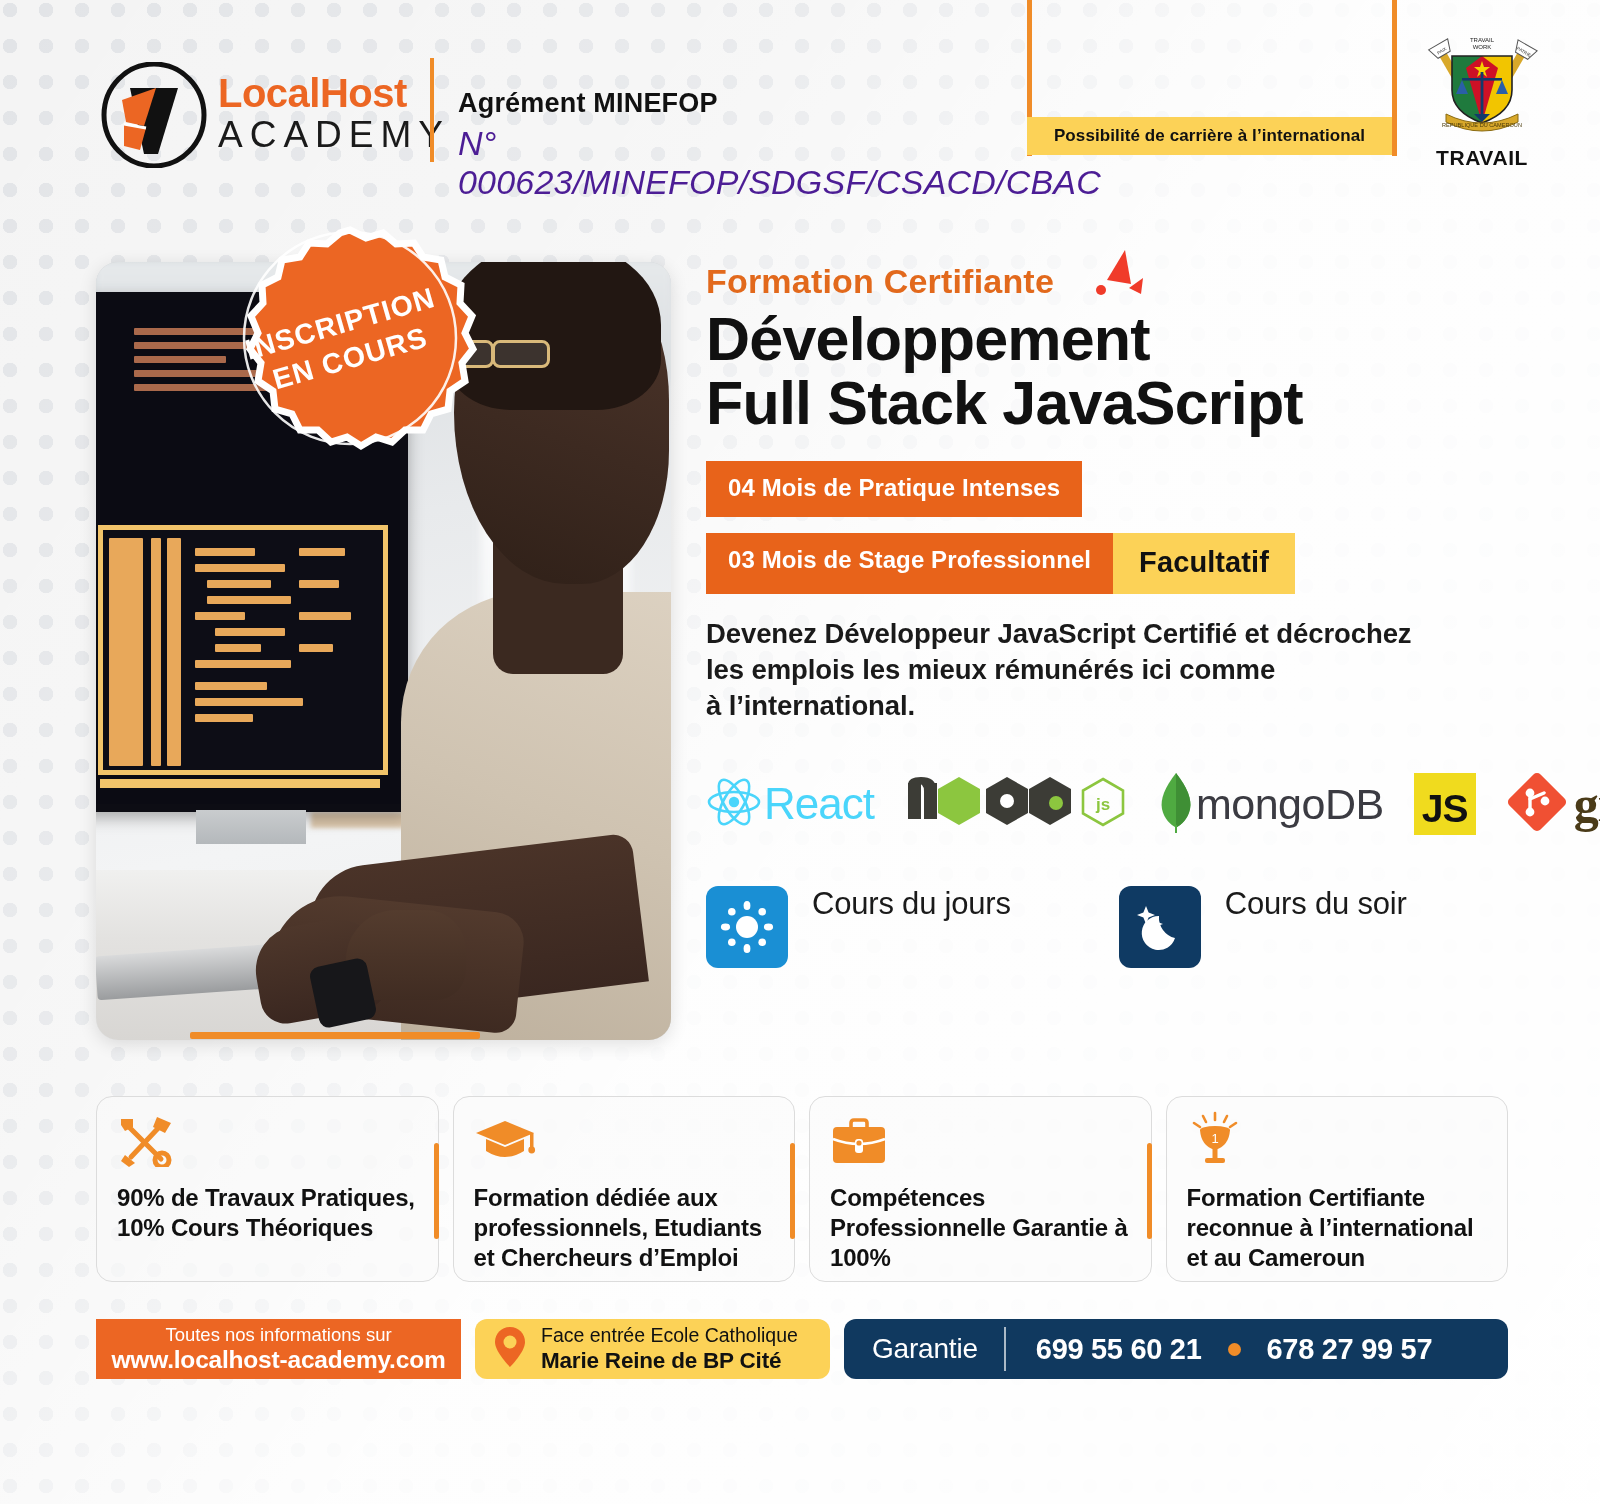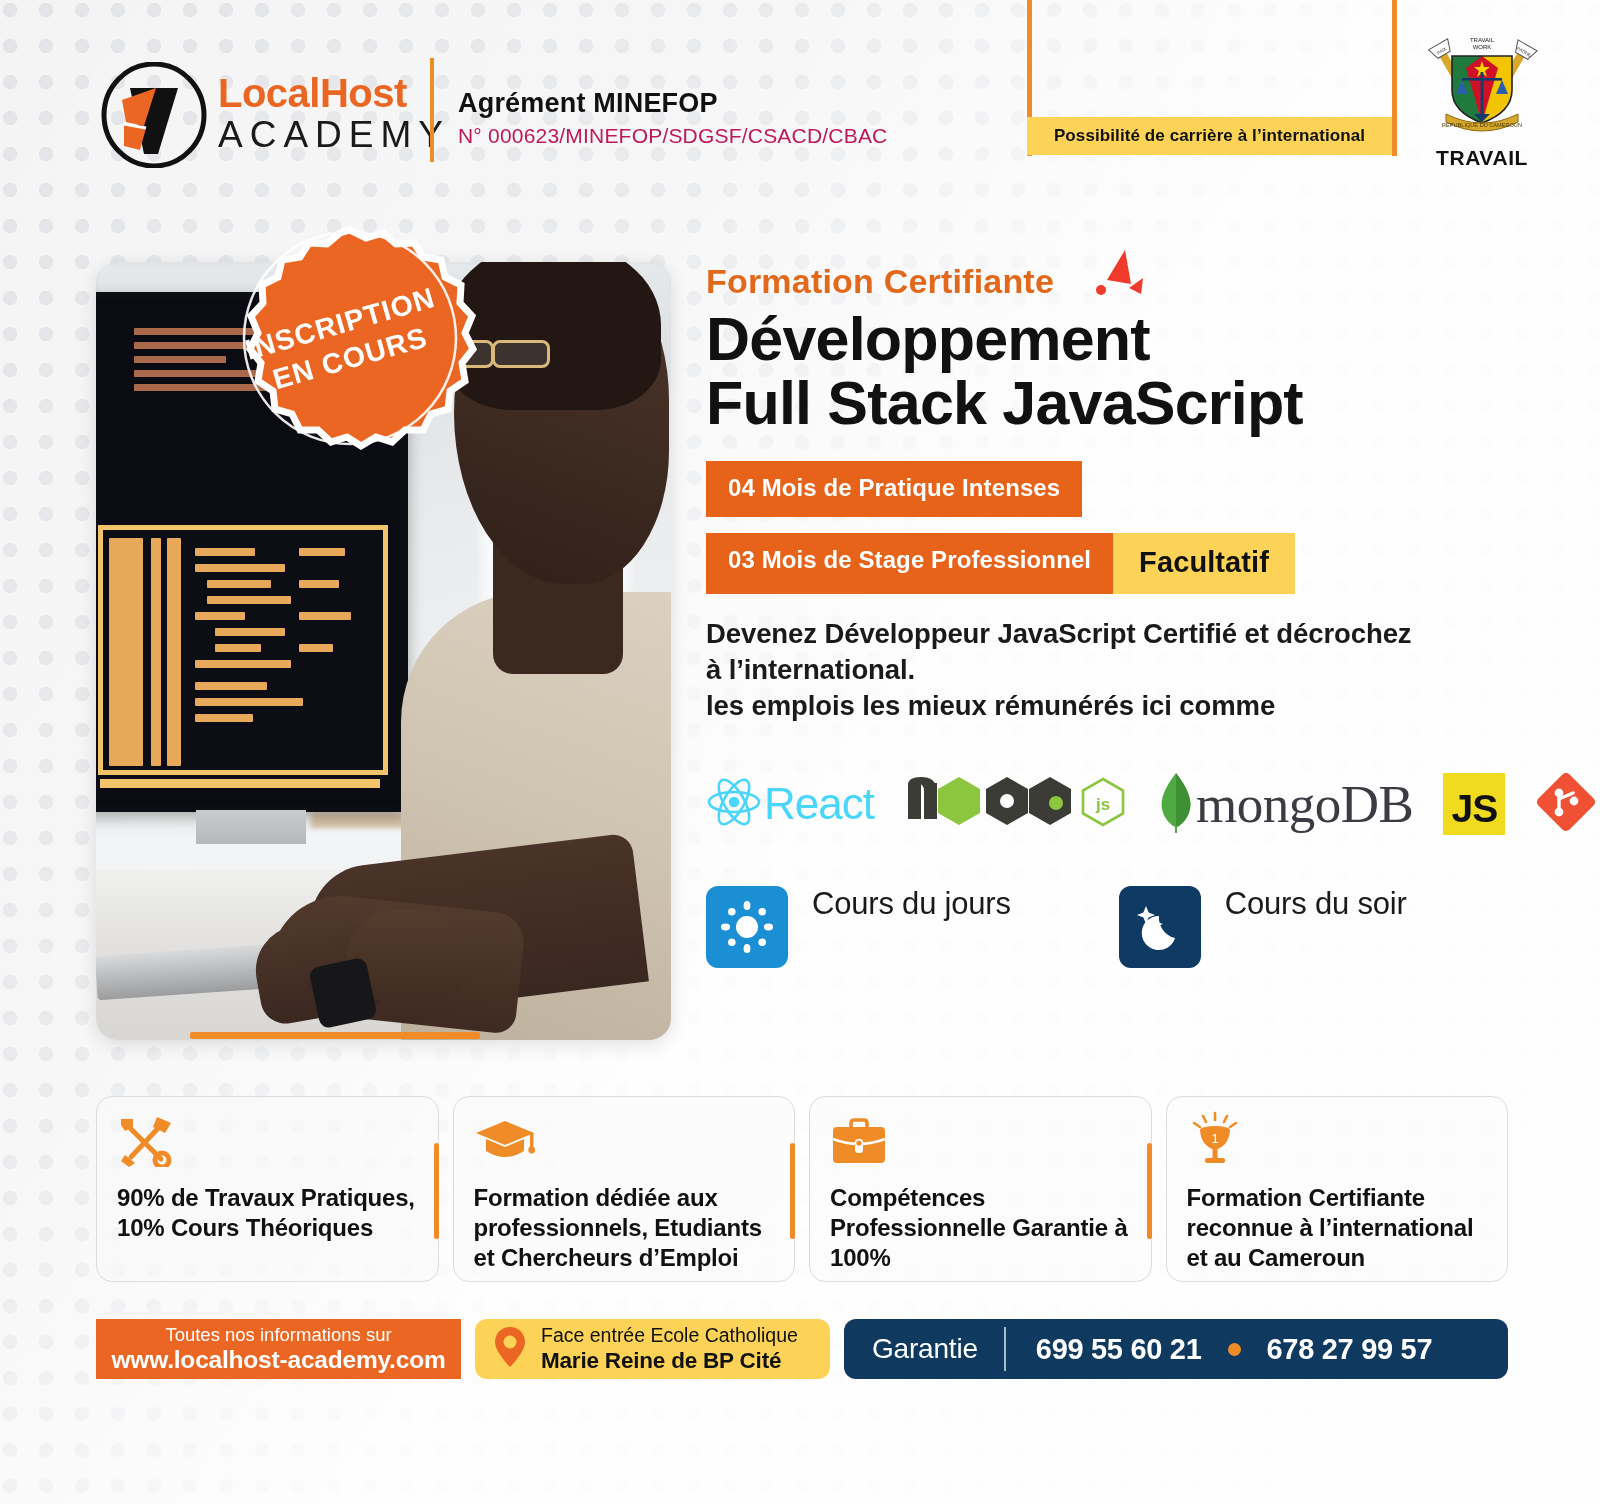--- a/index.html
+++ b/index.html
@@ -47,21 +47,21 @@
     line-height: 42px;
   }
 
   .divider-v1 {
     position: absolute; left: 430px; top: 58px; width: 4px; height: 104px;
     background: #f08c28;
   }
 
   .agrement { position: absolute; left: 458px; top: 88px; width: 570px; }
   .agrement-title { font-size: 27px; font-weight: 700; color: #111; letter-spacing: 0.2px; }
-  .agrement-num { font-size: 21px; font-weight: 400; color: #be185d; margin-top: 5px; letter-spacing: 0.2px; }
+  .agrement-num { font-size: 34px; font-weight: 400; color: #4c1d95; margin-top: 5px; letter-spacing: 0.2px; font-style: italic; }
 
   .divider-v2 {
     position: absolute; left: 1027px; top: 0px; width: 5px; height: 156px;
     background: #f08c28;
   }
   .divider-v3 {
     position: absolute; left: 1392px; top: 0px; width: 5px; height: 156px;
     background: #f08c28;
   }
   .intl-banner {
@@ -176,21 +176,21 @@
   }
 
   .lede { margin-top: 22px; font-size: 27.5px; font-weight: 600; color: #1a1a1a;
     line-height: 36px; letter-spacing: -0.1px; }
 
   
   .tech { display: flex; align-items: center; gap: 30px; margin-top: 48px; height: 64px; }
   .tech-item { display: flex; align-items: center; height: 64px; }
   .react-name { font-size: 44px; color: #4ad5fb; font-weight: 400; letter-spacing: -1px; margin-left: 2px; }
   .node-name { font-size: 44px; font-weight: 800; color: #3c3c36; letter-spacing: -1.5px; }
-  .mongo-name { font-family: Liberation Serif, serif; font-size: 53px; color: #3b3b42; letter-spacing: -0.5px; }
+  .mongo-name { font-family: Liberation Sans, sans-serif; font-size: 43px; color: #3b3b42; letter-spacing: -0.5px; }
   .js-badge { width: 62px; height: 62px; background: #f0db1e; display: flex;
     align-items: flex-end; justify-content: center; }
   .js-badge span { font-size: 39px; font-weight: 800; color: #111; line-height: 52px; letter-spacing: -1px; }
   .git-name { font-family: "Liberation Serif", serif; font-size: 50px; font-weight: 700;
     color: #4a3b18; letter-spacing: -1px; margin-left: 6px; }
 
   
   .schedule { display: flex; align-items: center; gap: 40px; margin-top: 50px; }
   .sched-item { display: flex; align-items: flex-start; gap: 24px; }
   .sched-icon { width: 82px; height: 82px; border-radius: 12px; display: flex;
@@ -427,22 +427,22 @@
       <div class="bar-orange">04 Mois de Pratique Intenses</div>
     </div>
 
     <div class="bar-row">
       <div class="bar-orange">03 Mois de Stage Professionnel</div>
       <div class="bar-yellow">Facultatif</div>
     </div>
 
     <div class="lede">
       <div>Devenez Développeur JavaScript Certifié et décrochez</div>
+      <div>les emplois les mieux rémunérés ici comme</div>
       <div>à l’international.</div>
-      <div>les emplois les mieux rémunérés ici comme</div>
     </div>
 
     
     <div class="tech">
 
       <div class="tech-item">
         <span>
           <svg width="56" height="54" viewBox="0 0 56 54">
             <g stroke="#4ad5fb" stroke-width="2.6" fill="none">
               <ellipse cx="28" cy="27" rx="25" ry="10"></ellipse>

